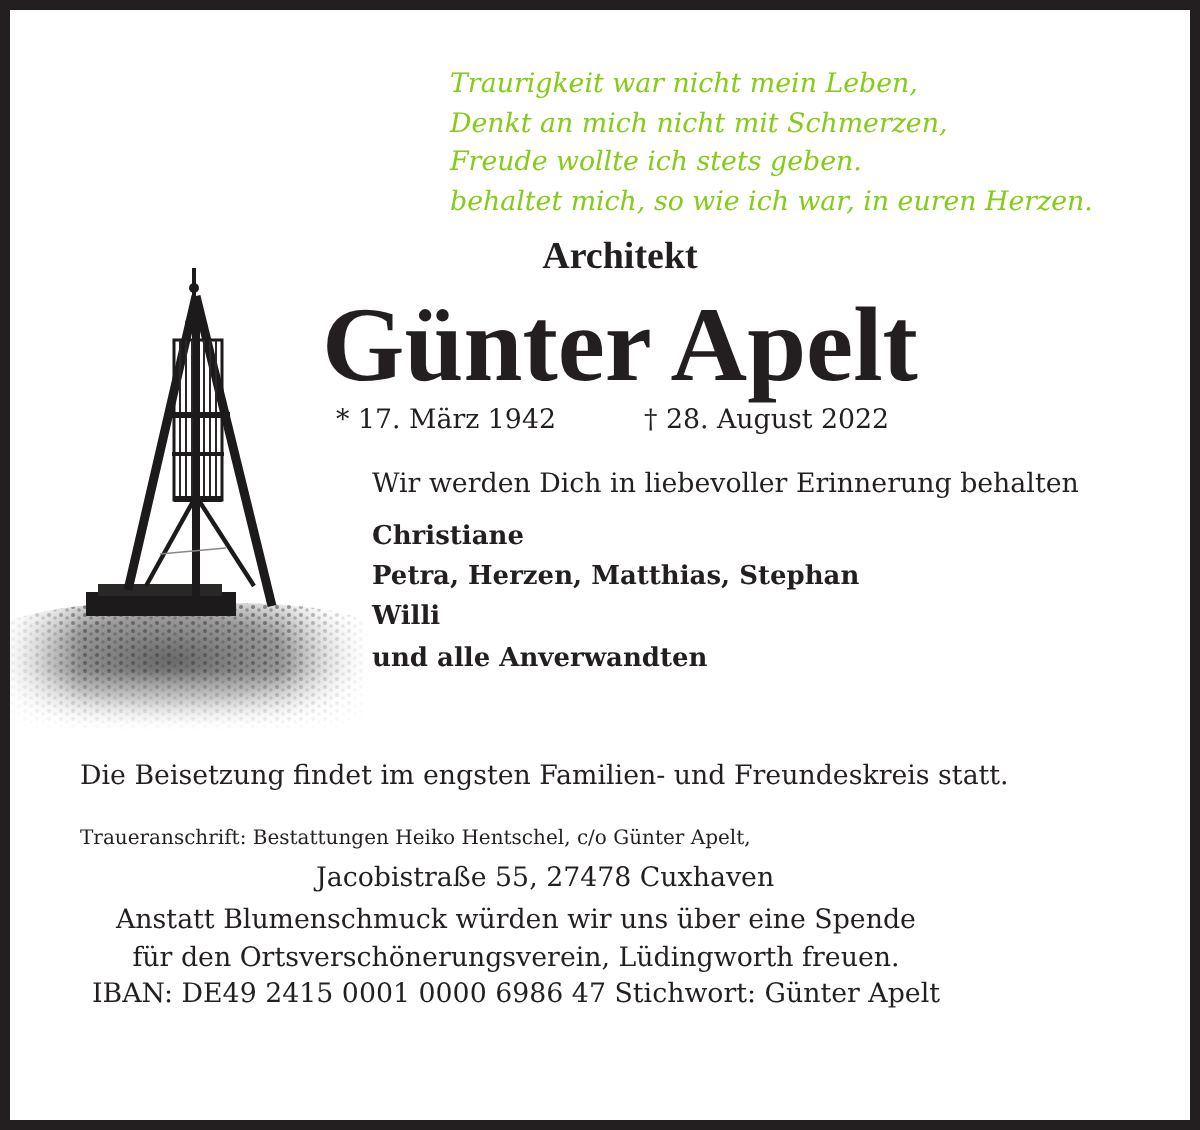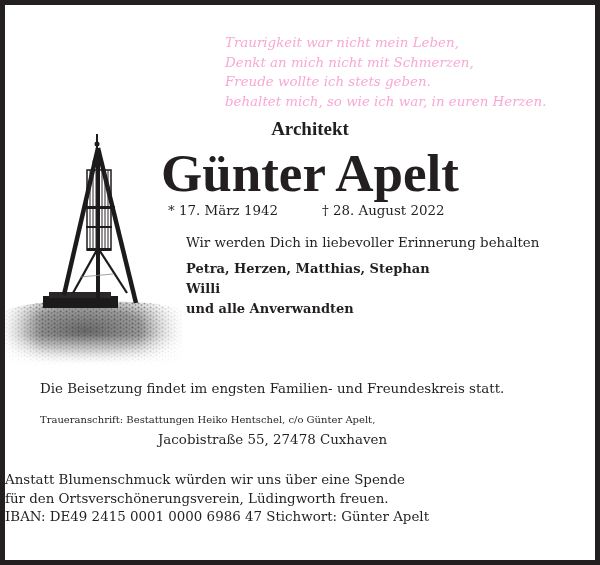--- a/index.html
+++ b/index.html
@@ -9,21 +9,21 @@
       font-family: "DejaVu Serif", "Liberation Serif", serif;
       color: #231f20;
     }
     .card {
       position: absolute; left: 5px; top: 5px; width: 590px; height: 555px;
       background: #ffffff;
     }
     .abs { position: absolute; white-space: nowrap; }
     .poem {
       left: 225px; top: 33px;
-      font-style: italic; font-size: 13.4px; line-height: 19.6px; color: #f9a8d4;
+      font-style: italic; font-size: 13.4px; line-height: 19.6px; color: #84cc16;
     }
     .poem div { white-space: nowrap; }
     .profession {
       left: 245px; top: 118px; width: 130px; text-align: center;
       font-family: Liberation Serif, serif; font-weight: bold; font-size: 19px;
     }
     .name {
       left: 150px; top: 143px; width: 320px; text-align: center;
       font-family: "Liberation Serif", serif; font-weight: bold; font-size: 53px; letter-spacing: 0px;
       line-height: 60px;
@@ -32,21 +32,21 @@
     .death { left: 322px; top: 203px; font-size: 13.4px; }
     .intro { left: 186px; top: 235px; font-size: 13.4px; }
     .family {
       left: 186px; top: 259px; font-weight: bold; font-size: 13px; line-height: 20.2px;
     }
     .family div { white-space: nowrap; }
     .burial { left: 40px; top: 381px; font-size: 13.4px; }
     .address1 { left: 40px; top: 414px; font-size: 10px; }
     .address2 { left: 158px; top: 432px; font-size: 13.4px; }
     .donation {
-      left: 5px; top: 471px; width: 506px; 
+      left: 5px; top: 452px; width: 506px; text-align: center;
       font-size: 13.4px; line-height: 18.5px;
     }
     .donation div { white-space: nowrap; }
     .beacon { position: absolute; left: 5px; top: 130px; width: 180px; height: 235px; }
   </style>
 </head>
 <body>
 
 <div class="card"></div>
 
@@ -118,20 +118,21 @@
   <div>behaltet mich, so wie ich war, in euren Herzen.</div>
 </div>
 
 <div class="abs profession">Architekt</div>
 <div class="abs name">Günter Apelt</div>
 <div class="abs birth">* 17. März 1942</div>
 <div class="abs death">† 28. August 2022</div>
 
 <div class="abs intro">Wir werden Dich in liebevoller Erinnerung behalten</div>
 <div class="abs family">
+  <div>Christiane</div>
   <div>Petra, Herzen, Matthias, Stephan</div>
   <div>Willi</div>
   <div>und alle Anverwandten</div>
 </div>
 
 <div class="abs burial">Die Beisetzung findet im engsten Familien- und Freundeskreis statt.</div>
 <div class="abs address1">Traueranschrift: Bestattungen Heiko Hentschel, c/o Günter Apelt,</div>
 <div class="abs address2">Jacobistraße 55, 27478 Cuxhaven</div>
 
 <div class="abs donation">

